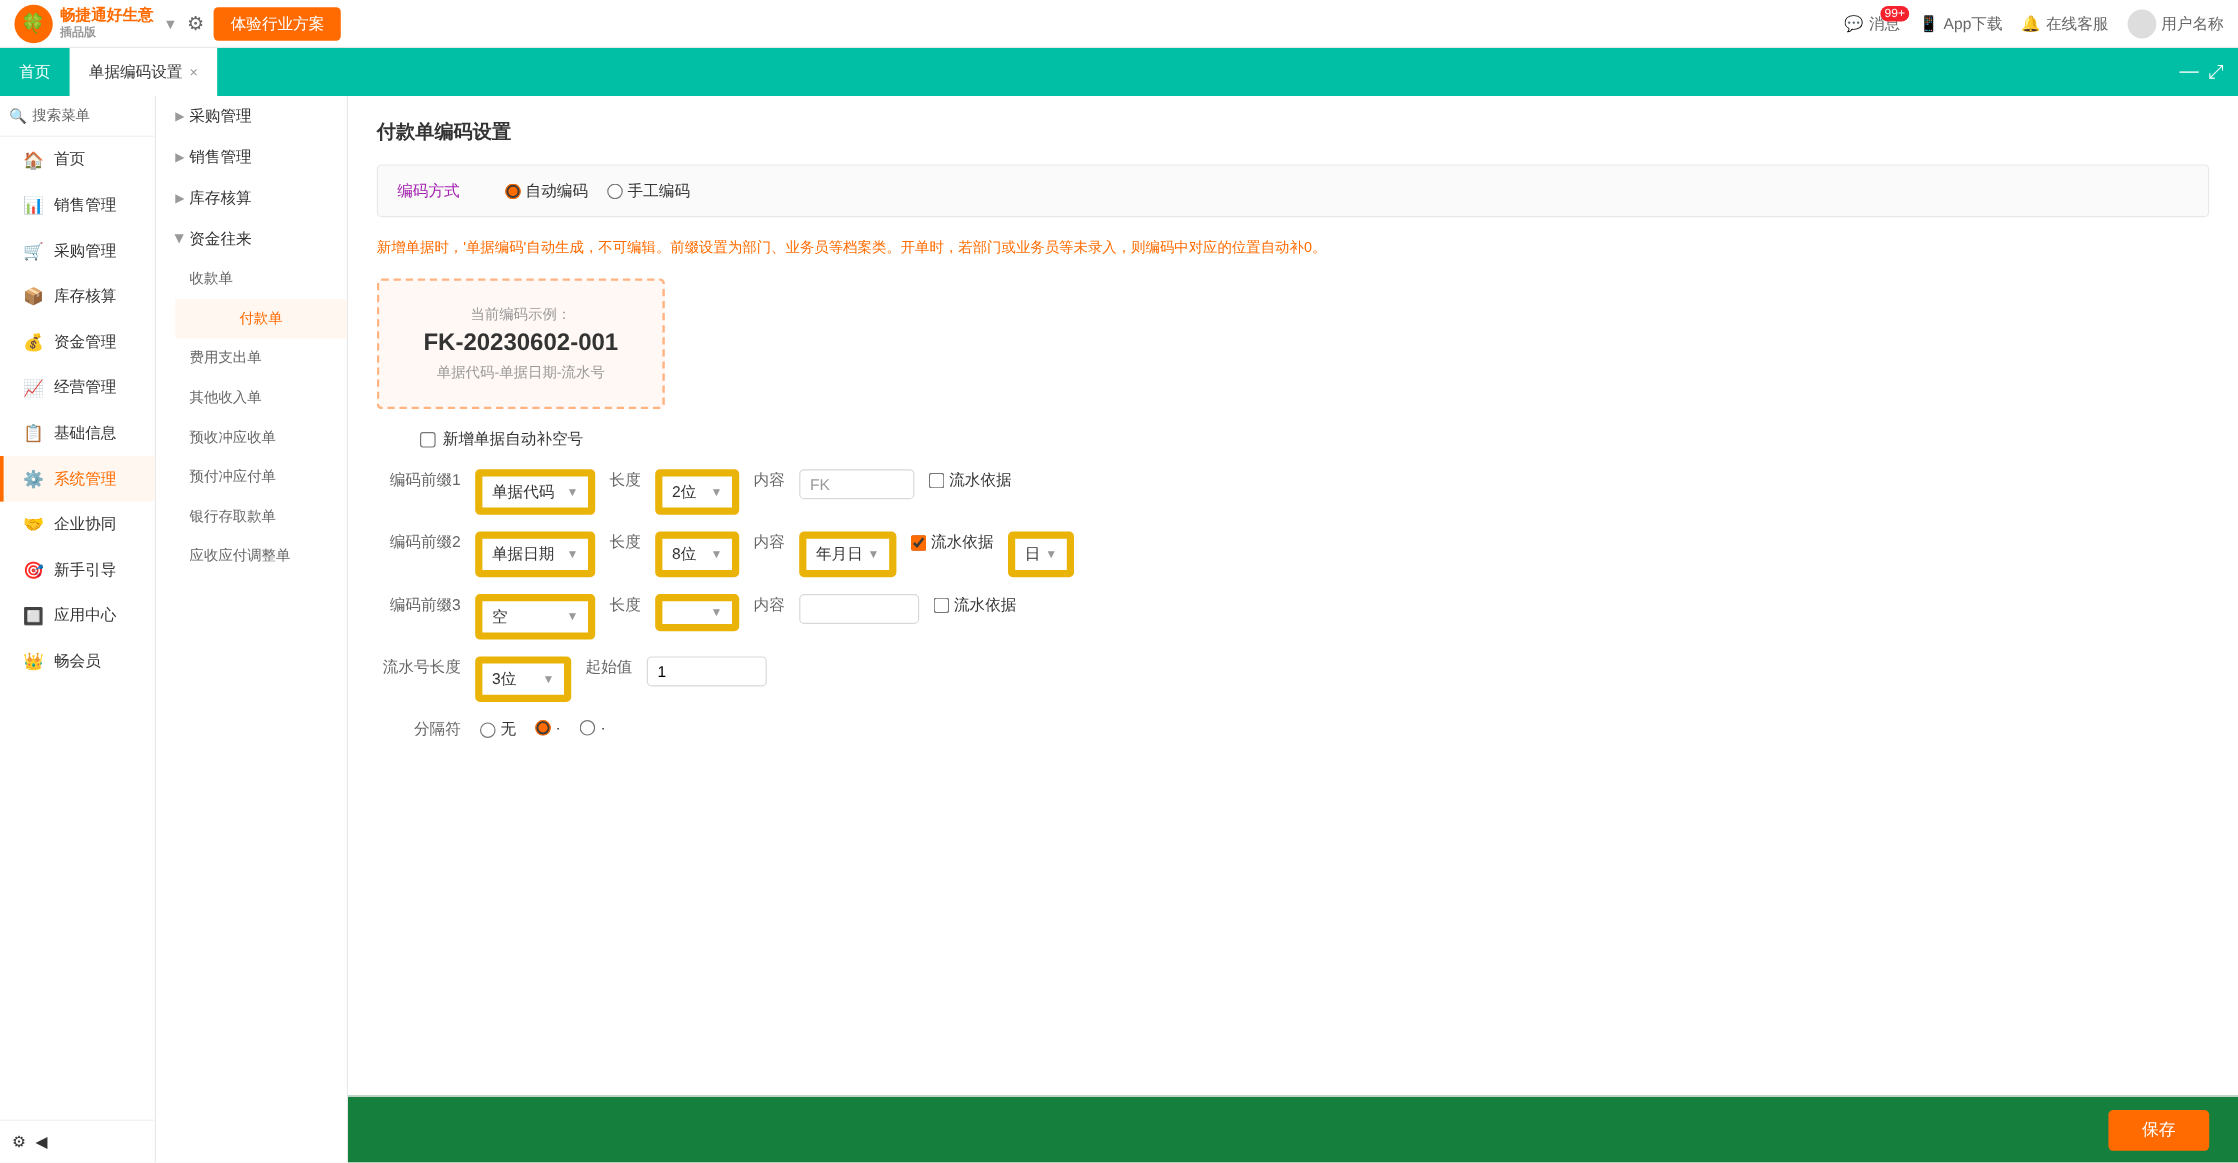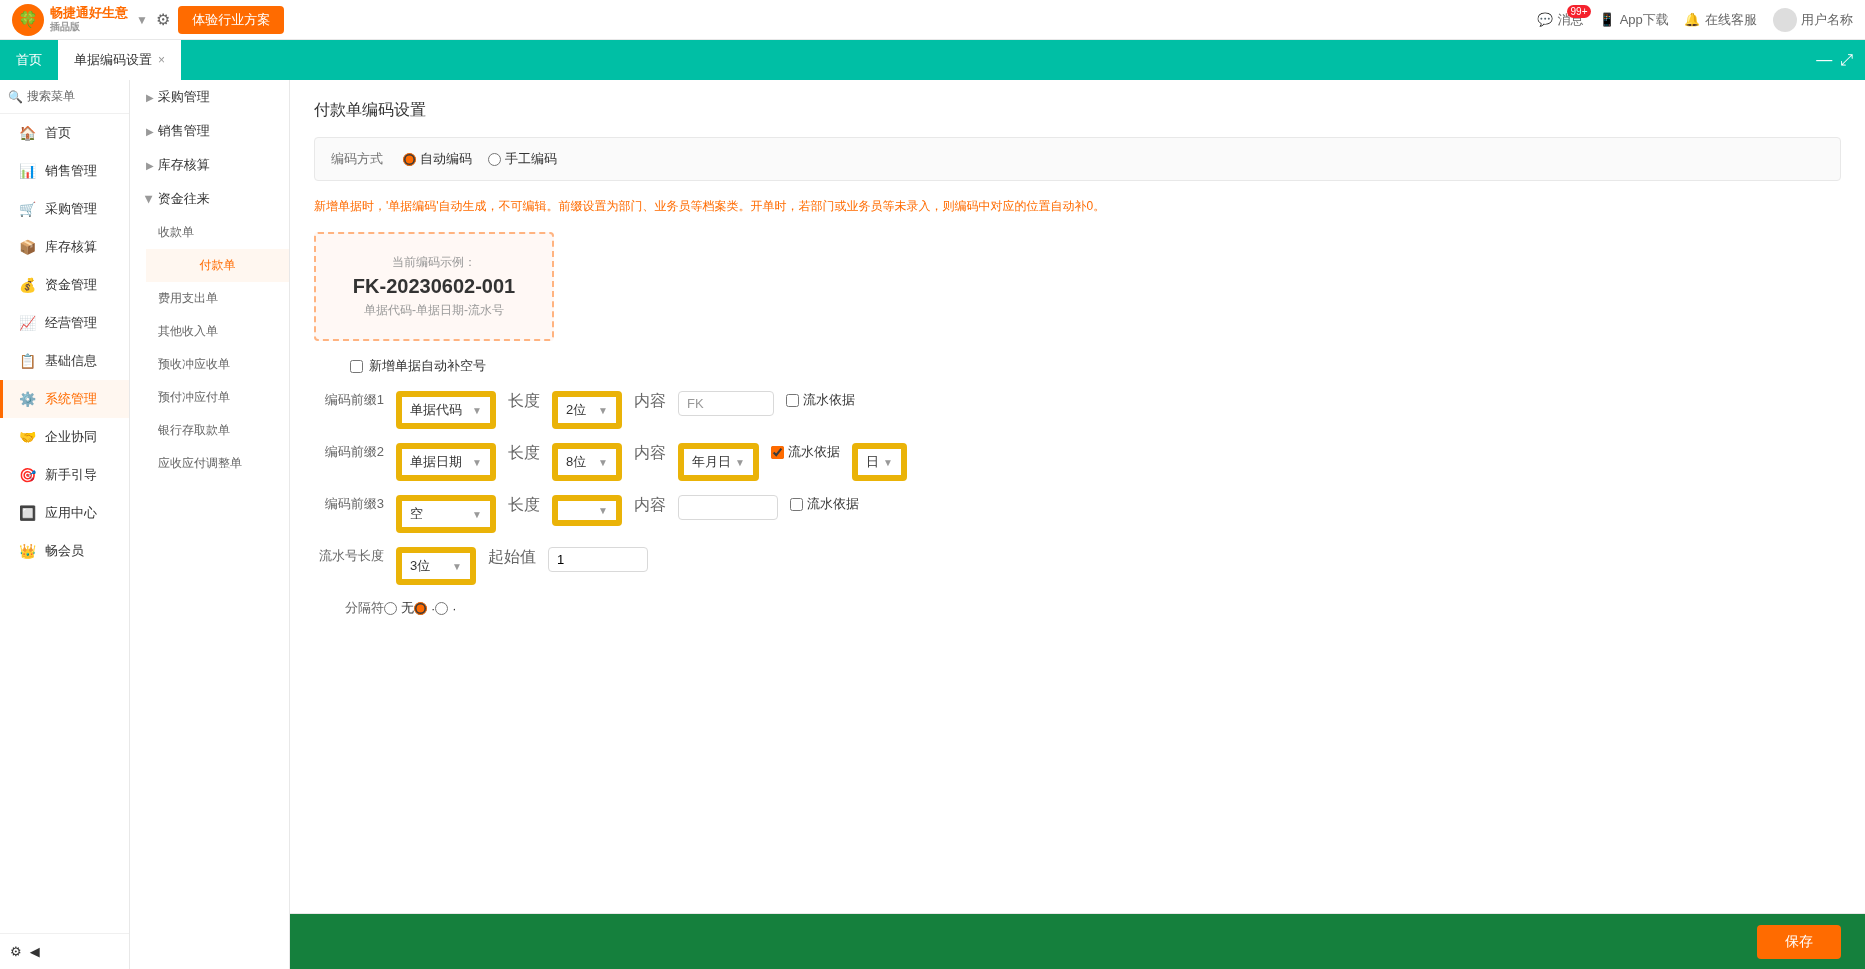--- a/index.html
+++ b/index.html
@@ -39,21 +39,21 @@
     .tab-item.active { background: #fff; color: #333; }
     .tab-close { font-size: 12px; color: #999; cursor: pointer; }
     .tab-bar-actions { margin-left: auto; display: flex; align-items: center; gap: 8px; padding-right: 12px; }
     .tab-bar-btn { background: none; border: none; color: white; cursor: pointer; font-size: 16px; }
 
     
     .content { flex: 1; overflow-y: auto; background: #fff; }
     .content-inner { padding: 20px 24px; }
 
     
-    .page-title { font-size: 16px; font-weight: normal; color: #333; margin-bottom: 16px; }
+    .page-title { font-size: 16px; font-weight: bold; color: #333; margin-bottom: 16px; }
 
     
     .section-card { background: #fafafa; border: 1px solid #e8e8e8; border-radius: 4px; padding: 12px 16px; margin-bottom: 16px; }
     .radio-group { display: flex; align-items: center; gap: 16px; }
     .radio-label { display: flex; align-items: center; gap: 4px; cursor: pointer; }
     .radio-label input { accent-color: #ff6b00; }
 
     
     .info-text { font-size: 12px; color: #666; margin-bottom: 16px; line-height: 1.6; }
     .info-text span { color: #ff6b00; }
@@ -67,26 +67,26 @@
     .checkbox-row { display: flex; align-items: center; gap: 6px; margin-bottom: 16px; padding-left: 36px; }
     .checkbox-row input { accent-color: #ff6b00; }
 
     
     .form-row { display: flex; align-items: flex-start; gap: 12px; margin-bottom: 14px; flex-wrap: wrap; }
     .form-label { width: 70px; color: #666; font-size: 13px; text-align: right; flex-shrink: 0; }
     .form-select { border: 6px solid #eab308; border-radius: 4px; padding: 4px 8px; font-size: 13px; background: #fff; display: flex; align-items: center; gap: 4px; cursor: pointer; min-width: 90px; }
     .form-select .arrow { color: #999; font-size: 10px; margin-left: auto; }
     .form-input { border: 1px solid #d9d9d9; border-radius: 4px; padding: 4px 8px; font-size: 13px; width: 96px; color: #999; }
     .form-input-wide { border: 1px solid #d9d9d9; border-radius: 4px; padding: 4px 8px; font-size: 13px; width: 100px; }
-    .form-sub-label { color: #666; font-size: 16px; }
+    .form-sub-label { color: #666; font-size: 13px; }
     .form-checkbox { display: flex; align-items: center; gap: 4px; }
     .form-checkbox input { accent-color: #ff6b00; }
 
     
-    .separator-row { display: flex; align-items: center; gap: 0; margin-top: 8px; }
+    .separator-row { display: flex; align-items: flex-start; gap: 16px; margin-top: 8px; }
 
     
     .save-bar { height: 56px; background: #15803d; border-top: 1px solid #e8e8e8; display: flex; align-items: center; justify-content: flex-end; padding: 0 24px; flex-shrink: 0; }
     .btn-save { background: #ff6b00; color: white; border: none; padding: 8px 28px; border-radius: 4px; font-size: 14px; cursor: pointer; }
 
     
     .sub-menu { padding-left: 16px; }
     .sub-menu-item { padding: 8px 12px; font-size: 12px; color: #666; cursor: pointer; display: flex; align-items: center; }
     .sub-menu-item.active { color: #ff6b00; background: #fff7f0; }
     .menu-group-title { padding: 8px 16px; font-size: 13px; color: #333; display: flex; align-items: center; gap: 4px; cursor: pointer; }
@@ -256,21 +256,21 @@
   </div>
 
   <div style="flex:1; display:flex; flex-direction:column; overflow:hidden;">
     <div class="content">
       <div class="content-inner">
         <div class="page-title">付款单编码设置</div>
 
         
         <div class="section-card">
           <div class="radio-group">
-            <span style="margin-right:4px; color:#737373;">编码方式</span>
+            <span style="margin-right:22px; color:#a21caf;">编码方式</span>
             <label class="radio-label">
               <input type="radio" name="encoding" checked="" style="">
               <span>自动编码</span>
             </label>
             <label class="radio-label">
               <input type="radio" name="encoding" style="">
               <span>手工编码</span>
             </label>
           </div>
         </div>

